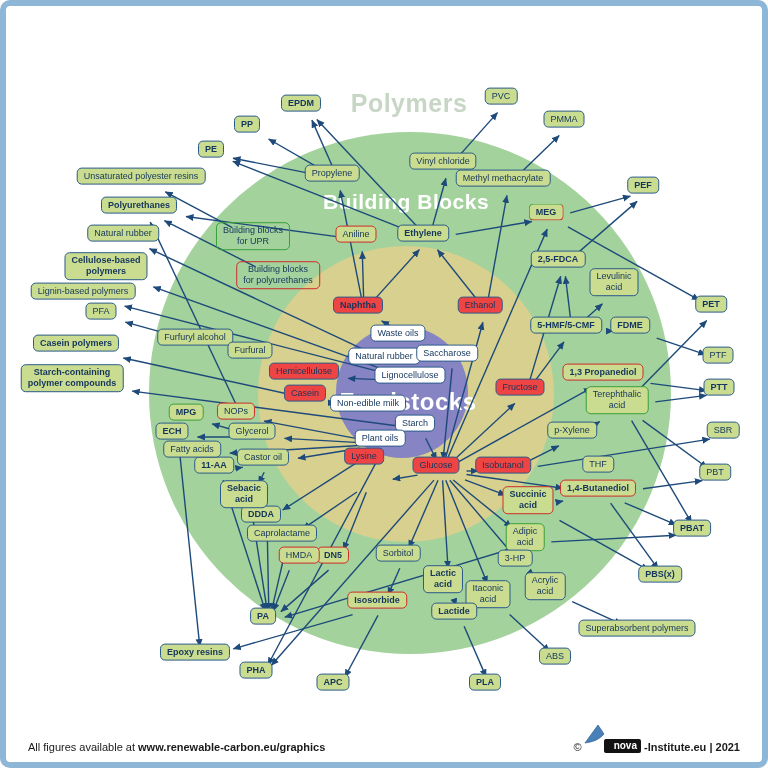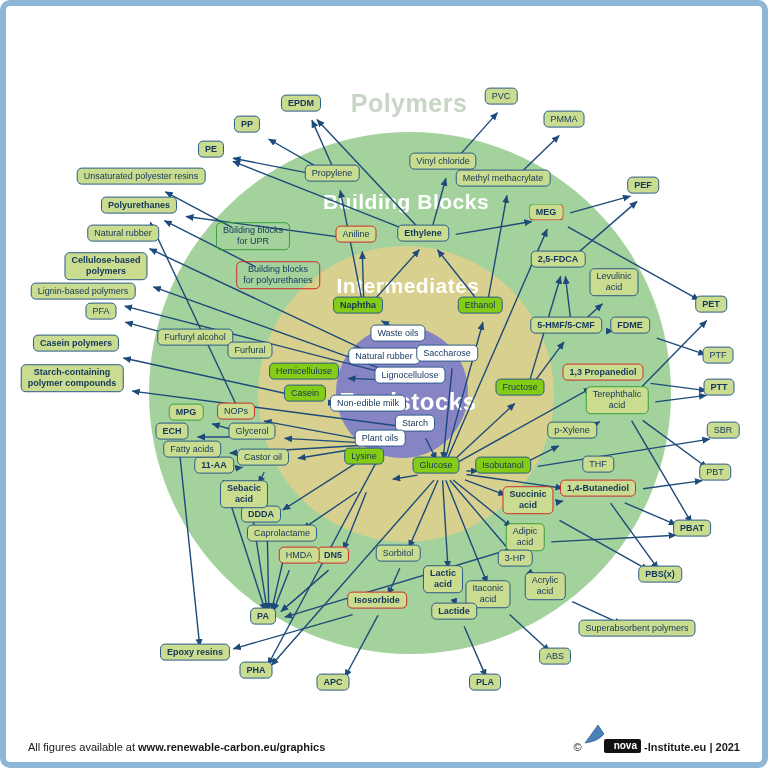--- a/index.html
+++ b/index.html
@@ -10,21 +10,21 @@
   .zone-title{position:absolute;transform:translate(-50%,-50%);font-weight:bold;white-space:nowrap;z-index:2;letter-spacing:.5px;}
   #zt-polymers{font-size:25px;color:#c7d6c5;}
   #zt-building{font-size:21px;color:#ffffff;}
   #zt-intermediates{font-size:21px;color:#ffffff;}
   #zt-feedstocks{font-size:24px;color:#ffffff;}
   #edges{position:absolute;left:0;top:0;z-index:3;}
   .node{position:absolute;transform:translate(-50%,-50%);z-index:4;
     font-size:9px;line-height:1.2;color:#14355c;background:#c9dc8f;
     border:1.6px solid #2a5b8a;border-radius:5px;padding:2px 6px;
     text-align:center;white-space:pre-line;}
-  .f-t{background:#84cc16;}
+  .f-t{background:#ef4444;}
   .f-w{background:#ffffff;}
   .f-c{background:transparent;}
   .b-r{border-color:#cf2b2b;}
   .b-g{border-color:#3aa039;}
   .b-rg{border-color:#3aa039 #cf2b2b #cf2b2b #3aa039;}
   .bold{font-weight:bold;}
   #footer{position:absolute;left:0;right:0;bottom:9px;display:flex;justify-content:space-between;
     align-items:flex-end;padding:0 22px;font-size:11px;color:#1a1a1a;z-index:5;}
   #footer b{font-weight:bold;}
   #credit{display:flex;align-items:flex-end;gap:3px;}
@@ -38,21 +38,20 @@
 
 <div id="frame">
   <div id="circles">
       <div class="circle" style="left: 143px; top: 126px; width: 522px; height: 522px; background: rgb(163, 210, 156);"></div>
       <div class="circle" style="left: 252px; top: 240px; width: 296px; height: 296px; background: rgb(216, 208, 142);"></div>
       <div class="circle" style="left: 330px; top: 320px; width: 132px; height: 132px; background: rgb(135, 132, 196);"></div>
     </div>
 
   <div class="zone-title" id="zt-polymers" style="left:403px;top:97px;">Polymers</div>
   <div class="zone-title" id="zt-building" style="left:400px;top:196px;">Building Blocks</div>
-  <div class="zone-title" id="zt-intermediates" style="left:402px;top:280px;">Intermediates</div>
   <div class="zone-title" id="zt-feedstocks" style="left:402px;top:396px;">Feedstocks</div>
 
   <svg id="edges" width="768" height="768">
     <defs>
       <marker id="arrow" markerWidth="9" markerHeight="8" refX="7.5" refY="3.5" orient="auto" markerUnits="userSpaceOnUse">
         <path d="M0,0 L8,3.5 L0,7 Z" fill="#1d4a7a"></path>
       </marker>
     </defs>
     <g id="edge-lines">
         <line x1="327.9" y1="163.7" x2="305.9" y2="114.1" stroke="#1d4a7a" stroke-width="1.4" marker-end="url(#arrow)"></line>
@@ -218,21 +217,21 @@
 acid</div>
       <div class="node bold" style="left: 437px; top: 573px;">Lactic
 acid</div>
       <div class="node bold" style="left: 448px; top: 605px;">Lactide</div>
       <div class="node" style="left: 392px; top: 547px;">Sorbitol</div>
       <div class="node b-r bold" style="left: 371px; top: 594px;">Isosorbide</div>
       <div class="node b-r bold" style="left: 327px; top: 549px;">DN5</div>
       <div class="node b-r" style="left: 281px; top: 549px; margin-left: 12px;">HMDA</div>
       <div class="node" style="left: 276px; top: 527px;">Caprolactame</div>
       <div class="node bold" style="left: 255px; top: 508px;">DDDA</div>
-      <div class="node bold" style="left: 238px; top: 488px;">Sebacic
+      <div class="node bold" style="left: 238px; top: 488px; border-radius: 6px;">Sebacic
 acid</div>
       <div class="node bold" style="left: 208px; top: 459px;">11-AA</div>
       <div class="node" style="left: 257px; top: 451px;">Castor oil</div>
       <div class="node" style="left: 186px; top: 443px;">Fatty acids</div>
       <div class="node bold" style="left: 166px; top: 425px;">ECH</div>
       <div class="node" style="left: 246px; top: 425px;">Glycerol</div>
       <div class="node b-g bold" style="left: 180px; top: 406px;">MPG</div>
       <div class="node b-r" style="left: 230px; top: 405px;">NOPs</div>
       <div class="node" style="left: 189px; top: 331px;">Furfuryl alcohol</div>
       <div class="node" style="left: 244px; top: 344px;">Furfural</div>

